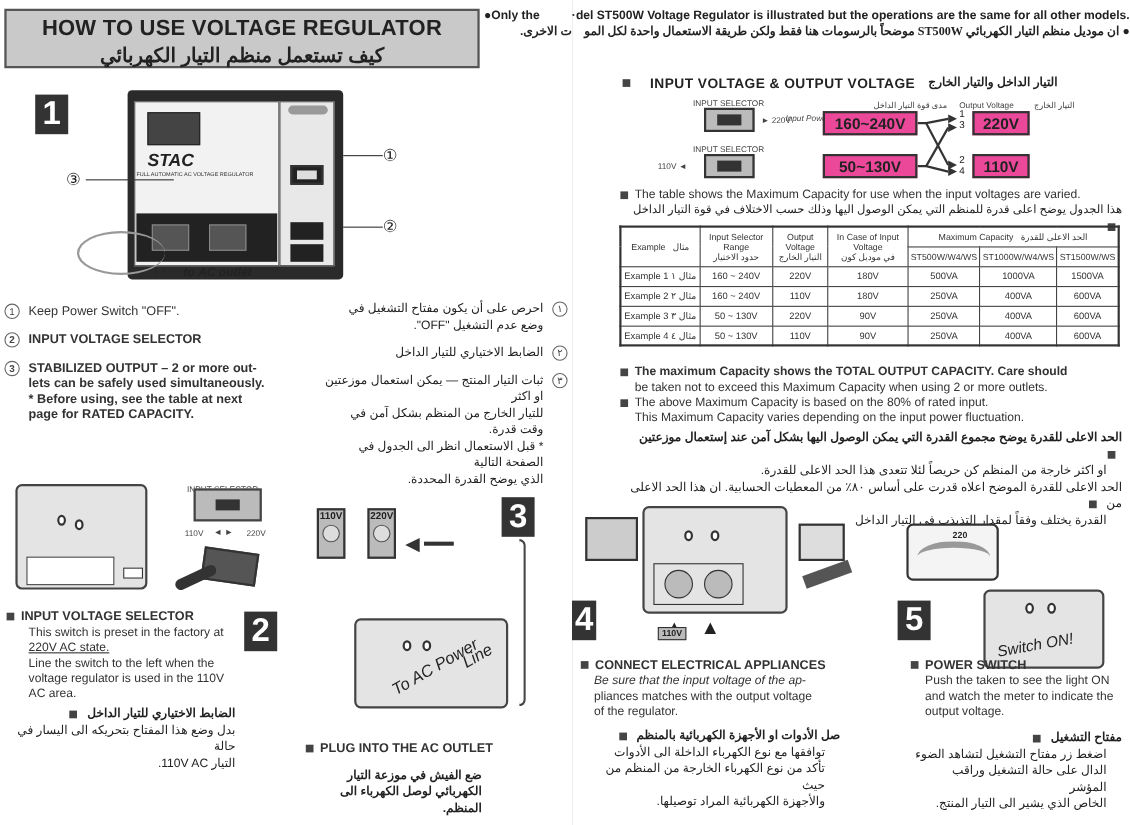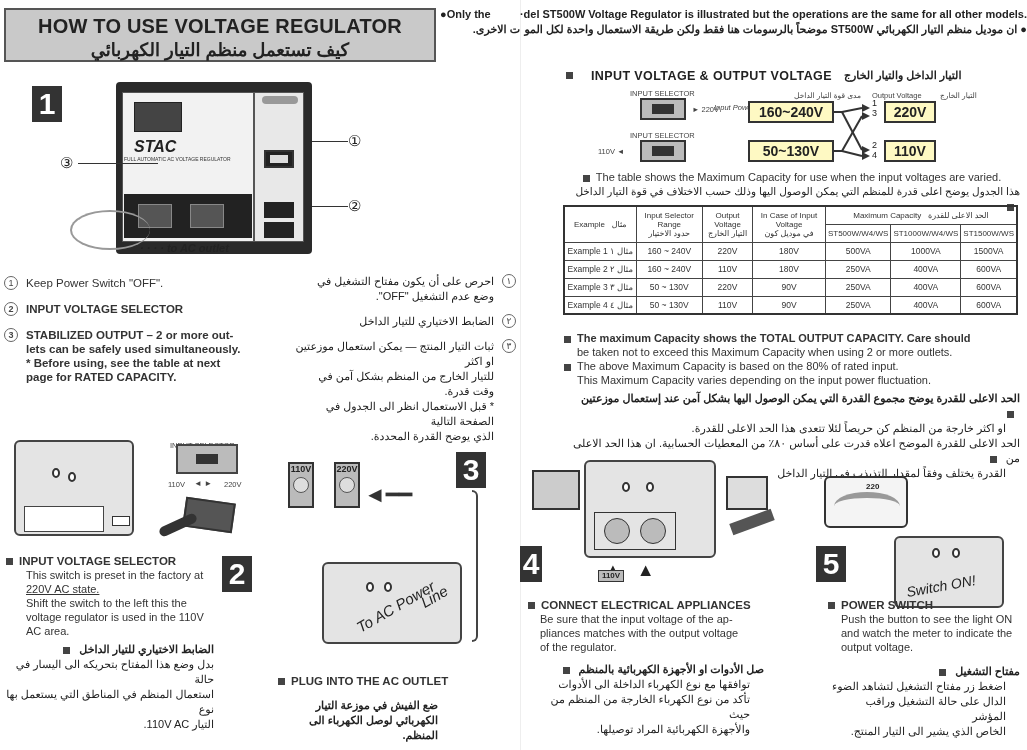--- a/index.html
+++ b/index.html
@@ -9,21 +9,21 @@
   .title-en { font-weight: bold; font-size: 20px; margin-top: 5px; color: #222; letter-spacing: 0.2px; }
   .title-ar { font-size: 18px; font-weight: bold; direction: rtl; color: #222; margin-top: 1px; }
   .step-num { background: #333; color: #fff; font-size: 30px; font-weight: bold; width: 30px; height: 36px; display: flex; align-items: center; justify-content: center; font-family: "Liberation Sans", sans-serif; }
   .note-top { font-size: 11px; font-weight: bold; color: #222; }
   .ar { direction: rtl; text-align: right; font-size: 11px; line-height: 15px; color: #222; }
   .en-bold { font-size: 11.5px; font-weight: bold; color: #333; line-height: 14px; }
   .en { font-size: 11px; color: #333; line-height: 14px; }
   .circ { display: inline-block; width: 14px; height: 14px; border: 1px solid #666; border-radius: 50%; font-size: 9px; text-align: center; line-height: 12px; color: #444; margin-right: 8px; vertical-align: top; }
   .sq { display: inline-block; width: 7px; height: 7px; background: #444; margin-right: 6px; vertical-align: middle; }
   .sec-head { font-size: 12.5px; font-weight: bold; letter-spacing: 0.4px; color: #222; }
-  .vbox { border: 2px solid #333; background: #fef9c3; font-weight: bold; font-size: 14px; text-align: center; line-height: 18px; color: #222; }
+  .vbox { border: 2px solid #333; background: #ec4899; font-weight: bold; font-size: 14px; text-align: center; line-height: 18px; color: #222; }
   .small { font-size: 7.5px; color: #444; }
   table.cap { border-collapse: collapse; font-size: 8.5px; color: #333; }
   table.cap td, table.cap th { border: 1px solid #444; text-align: center; padding: 1px 2px; font-weight: normal; height: 18px; }
   table.cap th { font-size: 8px; line-height: 9px; }
   table.cap { border: 2px solid #333; }
   .illus { border: 2px solid #444; background: #e4e4e4; border-radius: 6px; }
   .face-eye { width: 8px; height: 10px; border: 2px solid #333; border-radius: 50%; background: #fff; position: absolute; }
 </style>
 </head>
 <body>
@@ -119,29 +119,28 @@
 <div class="abs small" style="left:168px;top:480px;">110V</div>
 <div class="abs small" style="left:194px;top:479px;font-size:8px;">◄ ►</div>
 <div class="abs small" style="left:224px;top:480px;">220V</div>
 <div class="abs" style="left:184px;top:500px;width:50px;height:30px;background:#555;border:2px solid #333;transform:rotate(8deg);"></div>
 <div class="abs" style="left:158px;top:520px;width:40px;height:10px;background:#333;border-radius:5px;transform:rotate(-25deg);"></div>
 
 <div class="abs" style="left:6px;top:554px;width:220px;">
   <div class="en-bold"><span class="sq"></span><span>INPUT VOLTAGE SELECTOR</span></div>
   <div class="en" style="padding-left:20px;">This switch is preset in the factory at</div>
   <div class="en" style="padding-left:20px;text-decoration:underline;">220V AC state.</div>
-  <div class="en" style="padding-left:20px;">Shift the switch to the left this the</div>
+  <div class="en" style="padding-left:20px;">Line the switch to the left when the</div>
   <div class="en" style="padding-left:20px;">voltage regulator is used in the 110V</div>
   <div class="en" style="padding-left:20px;">AC area.</div>
 </div>
 <div class="abs step-num" style="left:222px;top:556px;">2</div>
 <div class="abs" style="left:4px;top:642px;width:210px;">
   <div class="ar" style="font-weight:bold;"><span>الضابط الاختياري للتيار الداخل</span> <span class="sq" style="margin-left:4px;"></span></div>
   <div class="ar">بدل وضع هذا المفتاح بتحريكه الى اليسار في حالة</div>
-  <div class="ar">استعمال المنظم في المناطق التي يستعمل بها نوع</div>
   <div class="ar">التيار 110V AC.</div>
 </div>
 
 <div class="abs" style="left:288px;top:462px;width:26px;height:46px;background:#bbb;border:2px solid #333;">
   <div style="font-size:9px;font-weight:bold;text-align:center;">110V</div>
   <div style="margin:3px auto;width:16px;height:16px;border-radius:50%;background:#ddd;border:1px solid #555;"></div>
 </div>
 <div class="abs" style="left:334px;top:462px;width:26px;height:46px;background:#bbb;border:2px solid #333;">
   <div style="font-size:9px;font-weight:bold;text-align:center;">220V</div>
   <div style="margin:3px auto;width:16px;height:16px;border-radius:50%;background:#ddd;border:1px solid #555;"></div>
@@ -163,21 +162,21 @@
 
 <div class="abs" style="left:520px;top:0;width:1px;height:750px;background:#eee;"></div>
 
 <div class="abs" style="left:440px;top:8px;width:587px;">
   <div class="note-top" style="display:flex;white-space:nowrap;">
     <span style="width:80px;">●Only the</span>
     <span>·del ST500W Voltage Regulator is illustrated but the operations are the same for all other models.</span>
   </div>
   <div class="note-top" style="display:flex;white-space:nowrap;margin-top:2px;">
     <span class="ar" style="width:80px;">ت الاخرى.</span>
-    <span class="ar" style="flex:1;font-weight:bold;">● ان موديل منظم التيار الكهربائي ST500W موضحاً بالرسومات هنا فقط ولكن طريقة الاستعمال واحدة لكل المو</span>
+    <span class="ar" style="flex:1;font-weight:bold;font-family:Liberation Serif, serif;">● ان موديل منظم التيار الكهربائي ST500W موضحاً بالرسومات هنا فقط ولكن طريقة الاستعمال واحدة لكل المو</span>
   </div>
 </div>
 
 <div class="abs" style="left:566px;top:68px;width:450px;display:flex;gap:12px;align-items:center;">
   <span class="sq"></span>
   <span class="sec-head">INPUT VOLTAGE &amp; OUTPUT VOLTAGE</span>
   <span class="ar" style="font-weight:bold;">التيار الداخل والتيار الخارج</span>
 </div>
 <div class="abs small" style="left:630px;top:89px;">INPUT SELECTOR</div>
 <div class="abs" style="left:640px;top:98px;width:46px;height:22px;background:#bbb;border:2px solid #333;">
@@ -212,21 +211,21 @@
 <div class="abs" style="left:872px;top:98px;font-size:9px;line-height:10px;">
   <div>1</div>
     <div>3</div>
 </div>
 <div class="abs" style="left:872px;top:140px;font-size:9px;line-height:10px;">
   <div>2</div>
     <div>4</div>
 </div>
 
 <div class="abs" style="left:564px;top:170px;width:456px;">
-  <div class="en" style="font-size:11px;text-align:center;"><span class="sq"></span><span>The table shows the Maximum Capacity for use when the input voltages are varied.</span></div>
+  <div class="en" style="font-size:11px;"><span class="sq"></span><span>The table shows the Maximum Capacity for use when the input voltages are varied.</span></div>
   <div class="ar" style="font-size:10.5px;"><span>هذا الجدول يوضح اعلى قدرة للمنظم التي يمكن الوصول اليها وذلك حسب الاختلاف في قوة التيار الداخل</span> <span class="sq" style="margin-left:4px;"></span></div>
 </div>
 
 <table class="abs cap" style="left:563px;top:205px;width:455px;">
   <tbody>
       <tr>
     <th rowspan="2" style="width:72px;"><span>Example</span>&nbsp;&nbsp;&nbsp;<span>مثال</span></th>
     <th rowspan="2">
           <div>Input Selector Range</div>
           <div>حدود الاختيار</div>
@@ -305,21 +304,21 @@
   <div class="abs" style="left:54px;top:56px;width:26px;height:26px;border-radius:50%;background:#bbb;border:1px solid #333;"></div>
 </div>
 <div class="abs" style="left:726px;top:476px;width:42px;height:34px;background:#ddd;border:2px solid #333;"></div>
 <div class="abs" style="left:730px;top:516px;width:44px;height:12px;background:#555;transform:rotate(-20deg);"></div>
 <div class="abs" style="left:604px;top:560px;font-size:18px;">▲ &nbsp; ▲</div>
 <div class="abs" style="left:598px;top:570px;width:26px;height:12px;background:#bbb;border:1px solid #333;font-size:8px;text-align:center;font-weight:bold;">110V</div>
 <div class="abs step-num" style="left:520px;top:546px;width:22px;">4</div>
 
 <div class="abs" style="left:528px;top:598px;width:230px;">
   <div class="en-bold"><span class="sq"></span><span>CONNECT ELECTRICAL APPLIANCES</span></div>
-  <div class="en" style="padding-left:12px;">Be sure that the input voltage of the ap-</div>
+  <div class="en" style="padding-left:12px;font-style:italic;">Be sure that the input voltage of the ap-</div>
   <div class="en" style="padding-left:12px;">pliances matches with the output voltage</div>
   <div class="en" style="padding-left:12px;">of the regulator.</div>
 </div>
 <div class="abs" style="left:544px;top:662px;width:220px;">
   <div class="ar" style="font-weight:bold;"><span>صل الأدوات او الأجهزة الكهربائية بالمنظم</span> <span class="sq" style="margin-left:4px;"></span></div>
   <div class="ar" style="padding-right:14px;">توافقها مع نوع الكهرباء الداخلة الى الأدوات</div>
   <div class="ar" style="padding-right:14px;">تأكد من نوع الكهرباء الخارجة من المنظم من حيث</div>
   <div class="ar" style="padding-right:14px;">والأجهزة الكهربائية المراد توصيلها.</div>
 </div>
 
@@ -329,21 +328,21 @@
 </div>
 <div class="abs illus" style="left:894px;top:536px;width:110px;height:72px;">
   <div class="face-eye" style="left:36px;top:10px;"></div>
   <div class="face-eye" style="left:56px;top:10px;"></div>
   <div class="abs" style="left:10px;top:40px;font-size:14px;font-style:italic;transform:rotate(-10deg);color:#222;white-space:nowrap;">Switch ON!</div>
 </div>
 <div class="abs step-num" style="left:816px;top:546px;">5</div>
 
 <div class="abs" style="left:828px;top:598px;width:196px;">
   <div class="en-bold"><span class="sq"></span><span>POWER SWITCH</span></div>
-  <div class="en" style="padding-left:13px;">Push the button to see the light ON</div>
+  <div class="en" style="padding-left:13px;">Push the taken to see the light ON</div>
   <div class="en" style="padding-left:13px;">and watch the meter to indicate the</div>
   <div class="en" style="padding-left:13px;">output voltage.</div>
 </div>
 <div class="abs" style="left:830px;top:664px;width:190px;">
   <div class="ar" style="font-weight:bold;padding-right:0;"><span>مفتاح التشغيل</span> <span class="sq" style="margin-left:4px;"></span></div>
   <div class="ar" style="padding-right:14px;">اضغط زر مفتاح التشغيل لتشاهد الضوء</div>
   <div class="ar" style="padding-right:14px;">الدال على حالة التشغيل وراقب المؤشر</div>
   <div class="ar" style="padding-right:14px;">الخاص الذي يشير الى التيار المنتج.</div>
 </div>
 

